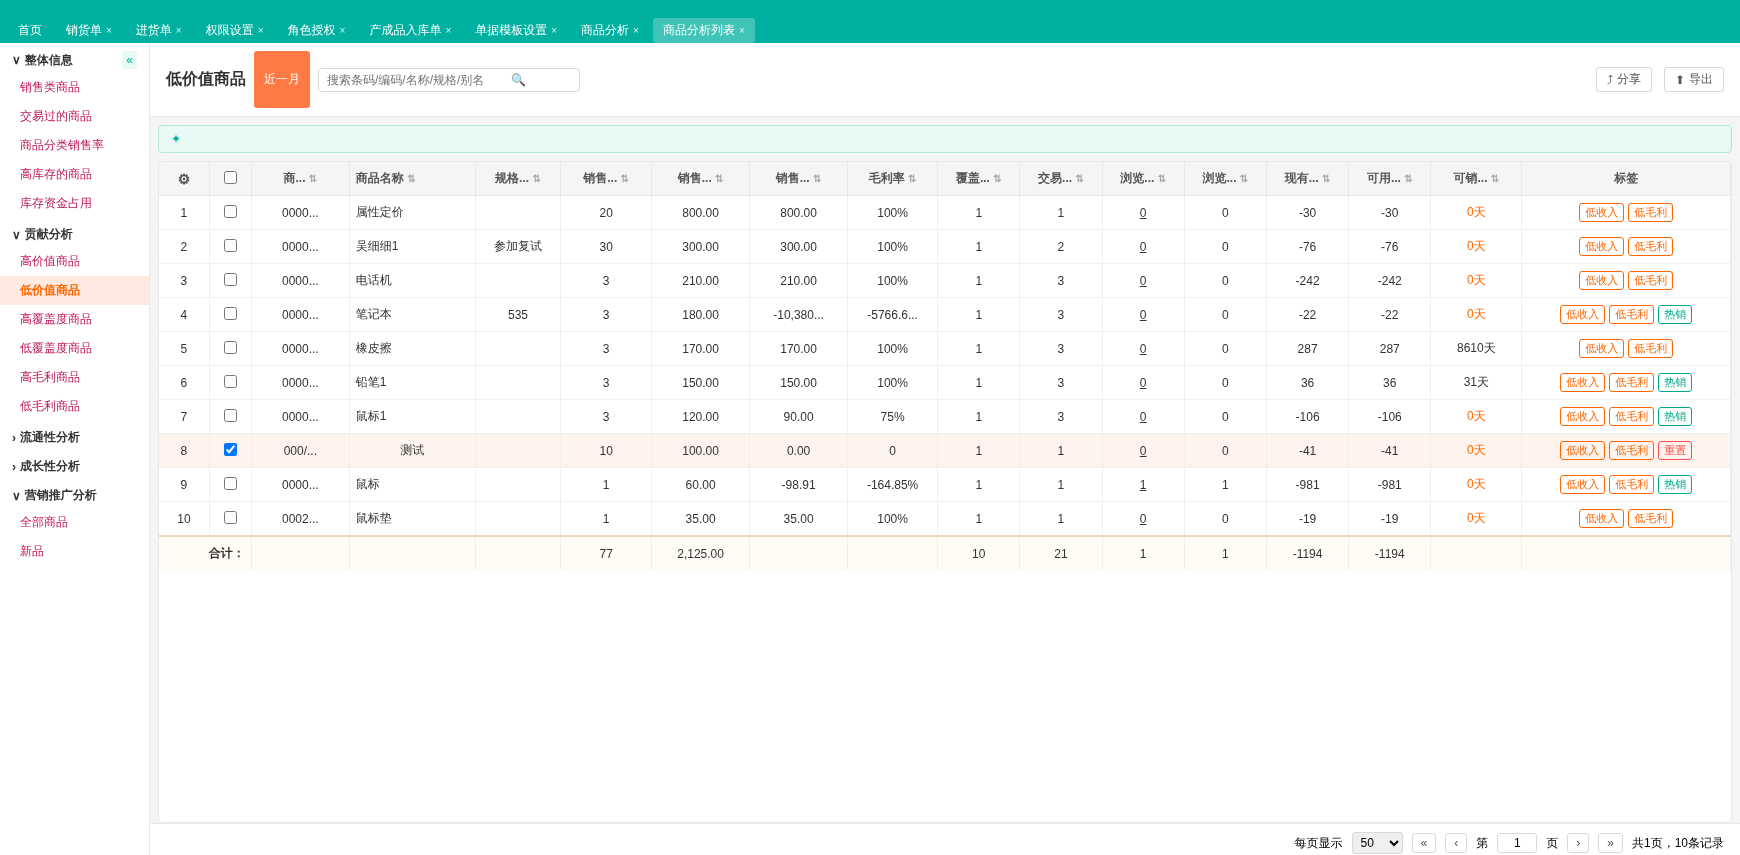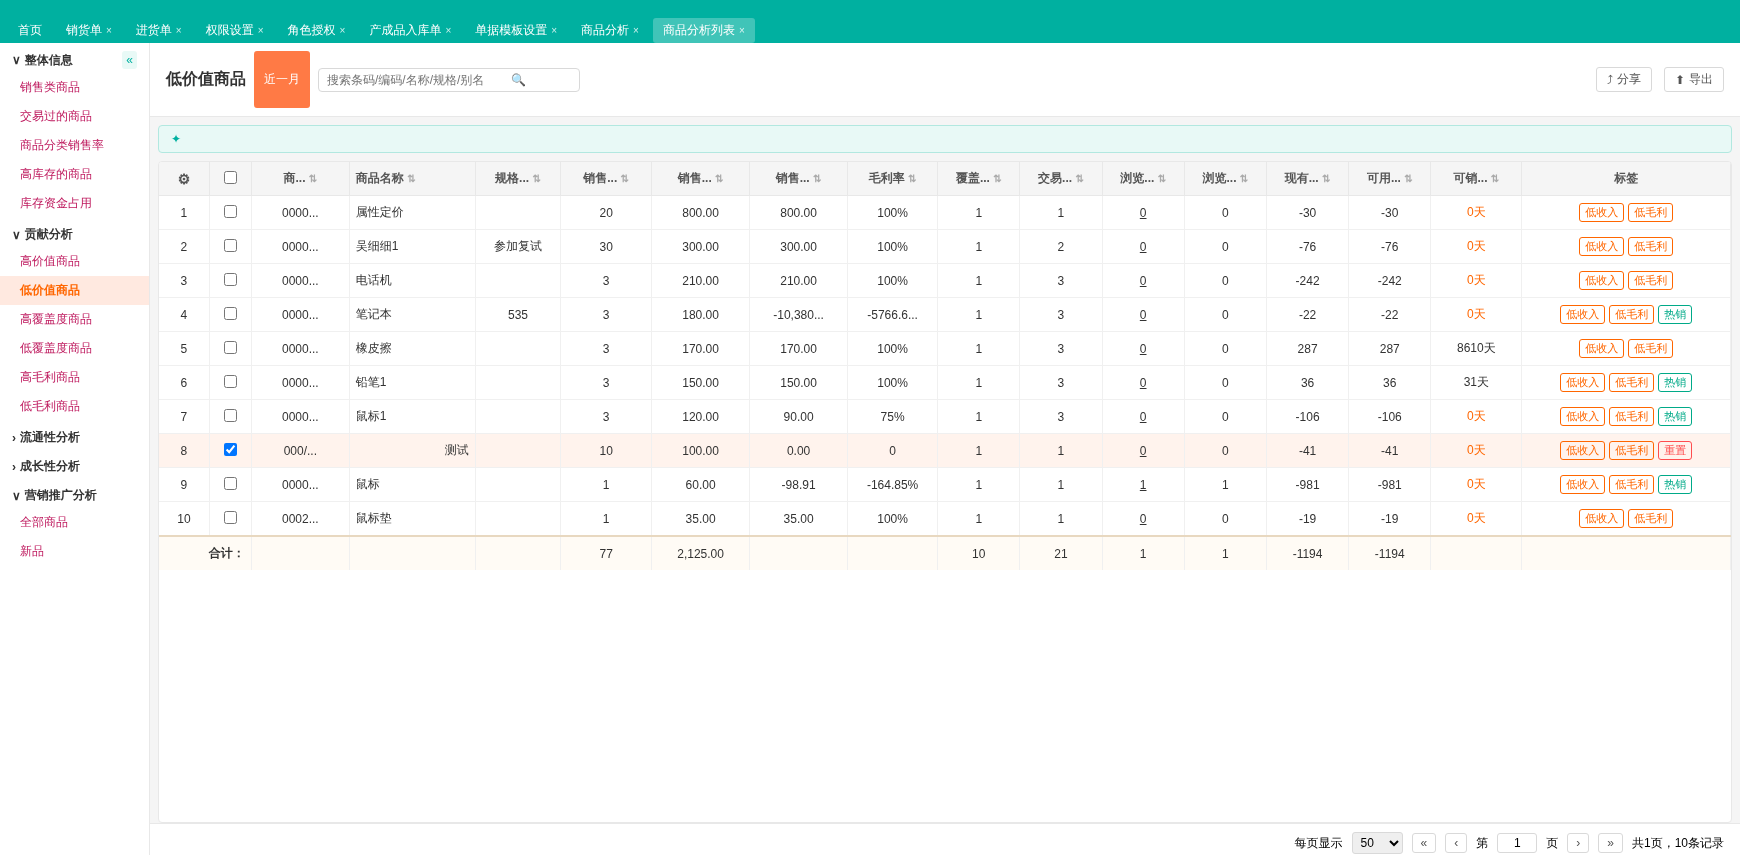--- a/index.html
+++ b/index.html
@@ -526,21 +526,21 @@
       <td>0</td>
       <td>-106</td>
       <td>-106</td>
       <td class="days-orange">0天</td>
       <td><span class="tag tag-orange">低收入</span><span class="tag tag-orange">低毛利</span><span class="tag tag-green">热销</span></td>
     </tr>
             <tr class="highlighted">
       <td>8</td>
       <td><input type="checkbox" checked="" style=""></td>
       <td>000/...</td>
-      <td style="text-align:right;">测试</td>
+      <td style="text-align:center;">测试</td>
       <td></td>
       <td>10</td>
       <td>100.00</td>
       <td>0.00</td>
       <td>0</td>
       <td>1</td>
       <td>1</td>
       <td><span class="underline">0</span></td>
       <td>0</td>
       <td>-41</td>

